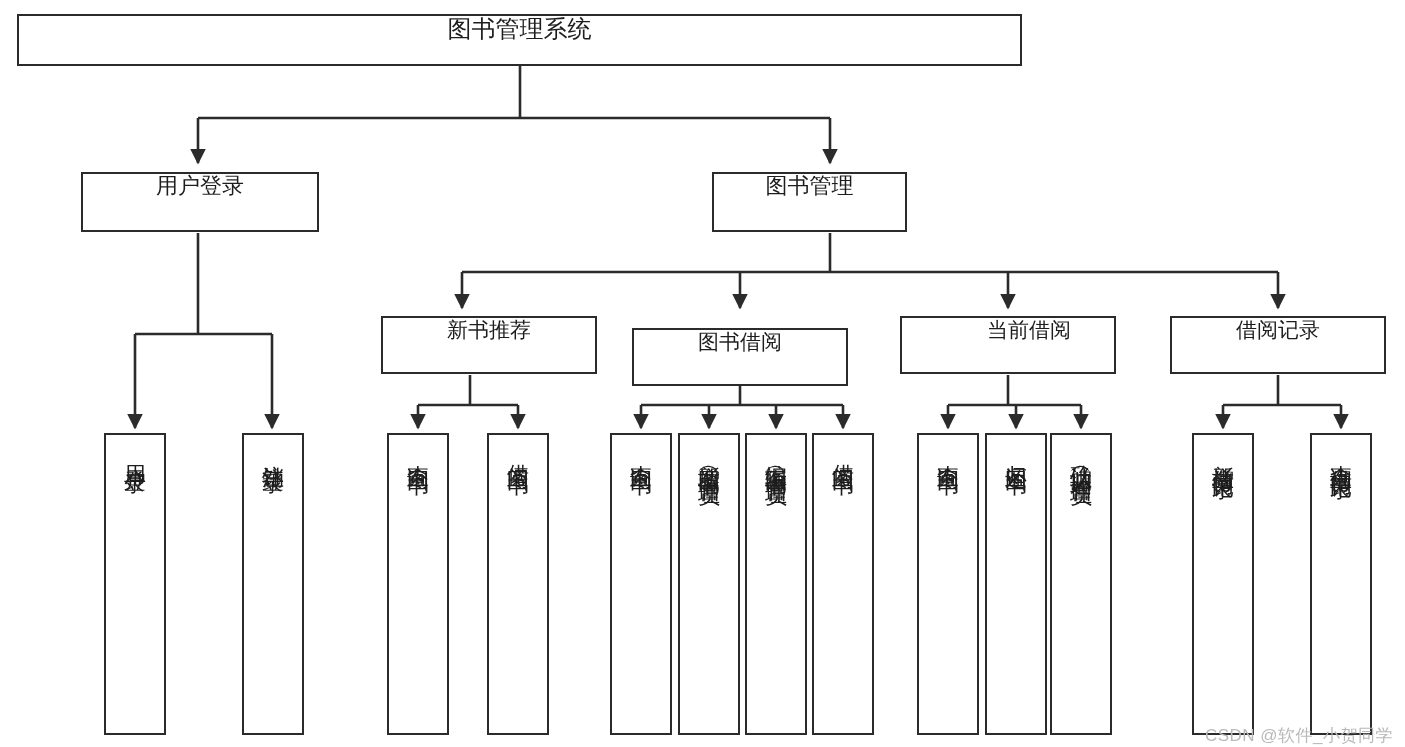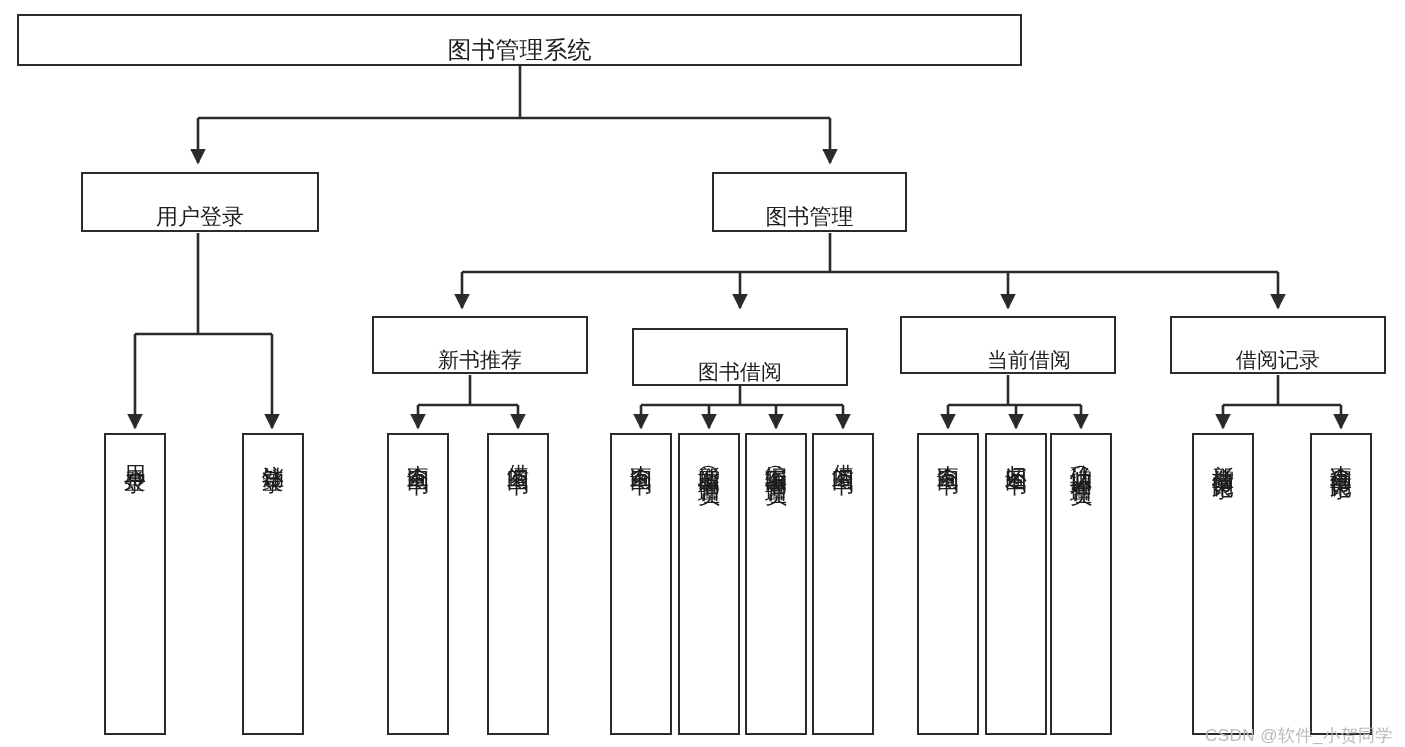--- a/index.html
+++ b/index.html
@@ -24,21 +24,21 @@
     width: 1405px;
     height: 747px;
     pointer-events: none;
   }
   .node {
     position: absolute;
     box-sizing: border-box;
     background: #ffffff;
     border: 2px solid #2b2b2b;
     display: flex;
-    align-items: flex-end;
+    align-items: flex-start;
     justify-content: center;
     z-index: 2;
   }
   .node-label {
     color: #1d1d1d;
     text-align: center;
     line-height: 1.12;
     white-space: pre;
   }
   .node.level-0 .node-label {
@@ -135,21 +135,21 @@
     <span class="node-label">图书管理系统</span>
   </div>
 
   <div class="node level-1" style="left:81px; top:172px; width:238px; height:60px;">
     <span class="node-label">用户登录</span>
   </div>
   <div class="node level-1" style="left:712px; top:172px; width:195px; height:60px;">
     <span class="node-label">图书管理</span>
   </div>
 
-  <div class="node level-2" style="left:372px; top:316px; width:216px; height:58px;">
+  <div class="node level-2" style="left:381px; top:316px; width:216px; height:58px;">
     <span class="node-label">新书推荐</span>
   </div>
   <div class="node level-2" style="left:632px; top:316px; width:216px; height:58px;margin-top:12px;">
     <span class="node-label">图书借阅</span>
   </div>
   <div class="node level-2" style="left:900px; top:316px; width:216px; height:58px;padding-left:42px;">
     <span class="node-label">当前借阅</span>
   </div>
   <div class="node level-2" style="left:1170px; top:316px; width:216px; height:58px;">
     <span class="node-label">借阅记录</span>

